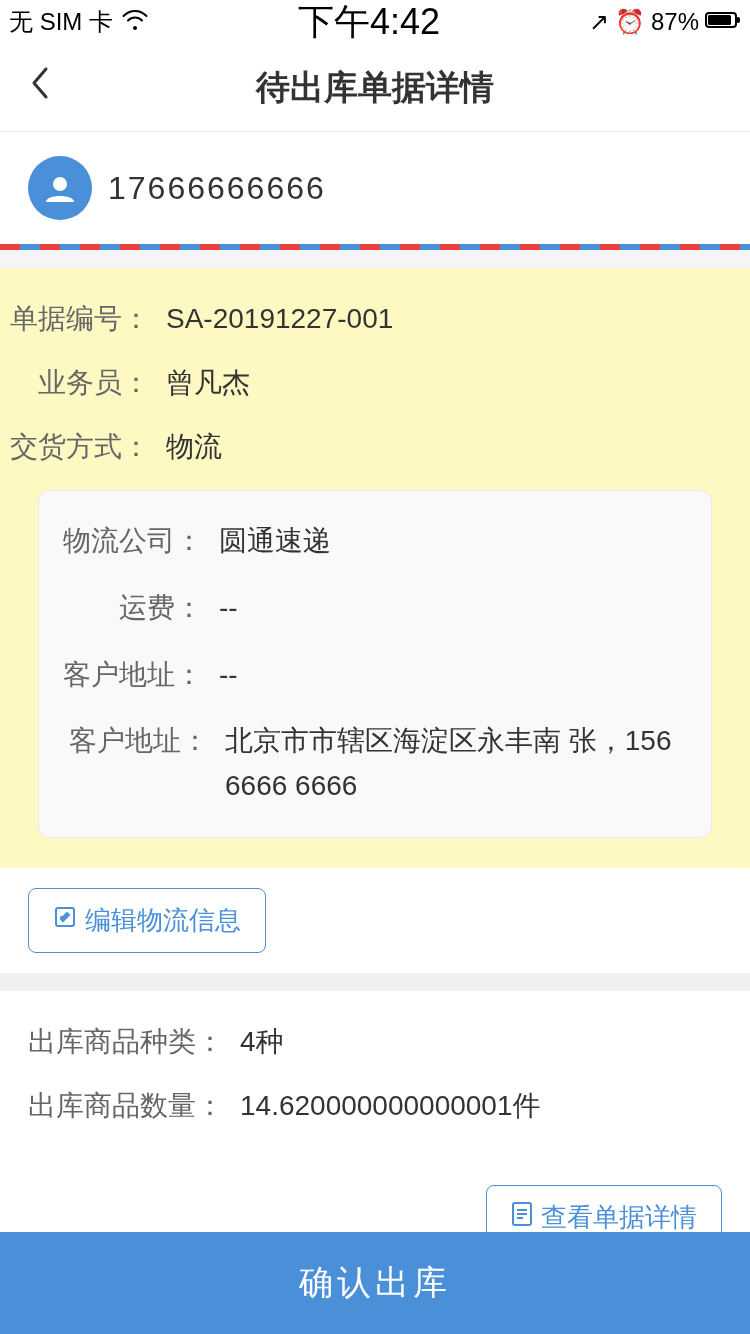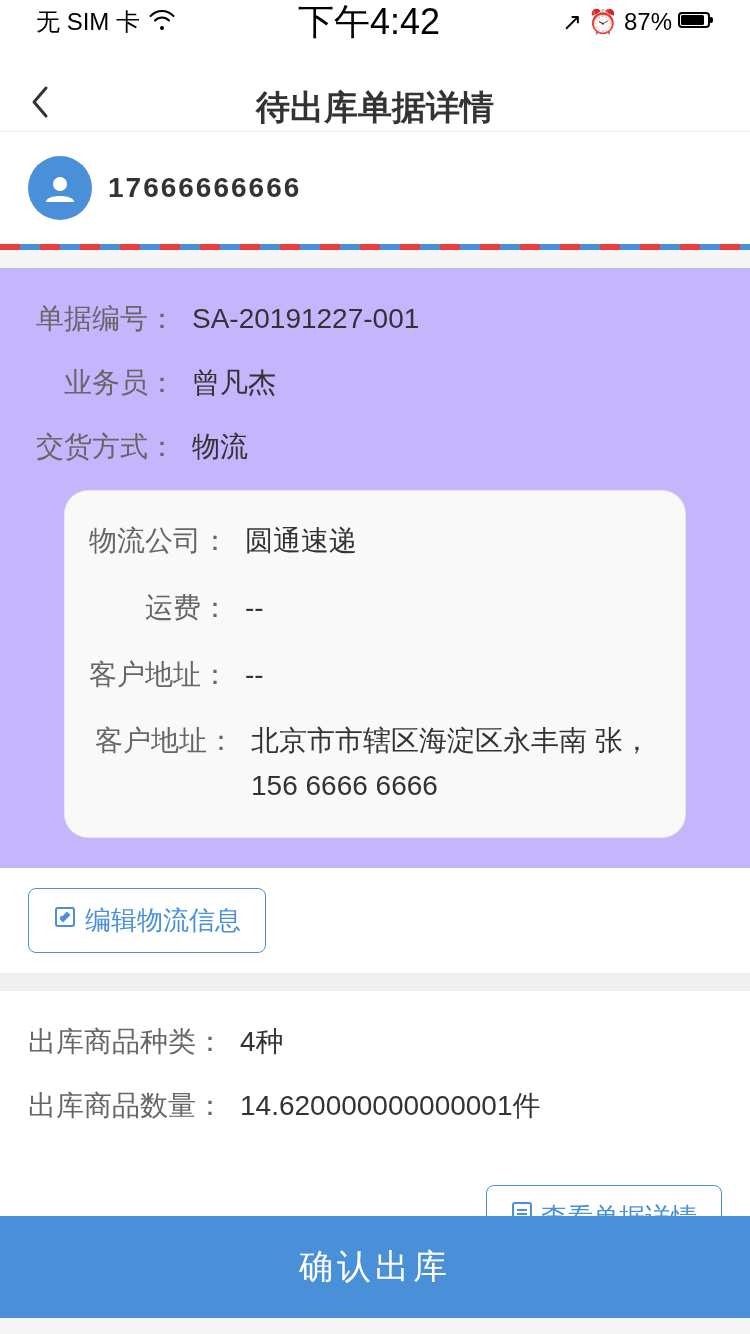--- a/index.html
+++ b/index.html
@@ -15,35 +15,35 @@
     }
 
     
     .status-bar {
       width: 750px;
       height: 44px;
       background: #fff;
       display: flex;
       align-items: center;
       justify-content: space-between;
-      padding: 0 36px;
+      padding: 0 9px;
       font-size: 24px;
       color: #000;
     }
     .status-left { display: flex; align-items: center; gap: 8px; }
     .status-center { font-weight: 500; font-size: 36px; }
     .status-right { display: flex; align-items: center; gap: 6px; font-size: 24px; }
 
     
     .nav-bar {
       width: 750px;
       height: 88px;
       background: #fff;
       display: flex;
-      align-items: flex-end;
+      align-items: center;
       justify-content: center;
       position: relative;
       border-bottom: 1px solid #eee;
     }
     .nav-back {
       position: absolute;
       left: 28px;
       font-size: 36px;
       color: #333;
       cursor: pointer;
@@ -78,31 +78,31 @@
     .user-avatar {
       width: 64px;
       height: 64px;
       border-radius: 50%;
       background: #4a90d9;
       display: flex;
       align-items: center;
       justify-content: center;
     }
     .user-phone {
-      font-size: 28px;
-      font-weight: 700;
+      font-size: 32px;
+      font-weight: 400;
       color: #333;
       letter-spacing: 2px;
     }
 
     
     .info-section {
-      background: #c4b5fd;
+      background: #fef9c3;
       margin-top: 18px;
-      padding: 30px 36px;
+      padding: 30px 10px;
     }
     .info-row {
       display: flex;
       align-items: flex-start;
       margin-bottom: 22px;
       font-size: 28px;
       line-height: 1.5;
     }
     .info-row:last-child { margin-bottom: 8px; }
     .info-label {
@@ -114,21 +114,21 @@
     }
     .info-value {
       color: #333;
       flex: 1;
     }
 
     
     .logistics-card {
       background: #f9f9f9;
       border: 1px solid #e8e8e8;
-      border-radius: 24px;
+      border-radius: 12px;
       margin: 20px 28px 0 28px;
       padding: 28px 24px;
     }
     .logistics-row {
       display: flex;
       align-items: flex-start;
       margin-bottom: 22px;
       font-size: 28px;
       line-height: 1.6;
     }
@@ -197,21 +197,21 @@
     
     .bottom-space {
       background: #f5f5f5;
       flex: 1;
       min-height: 200px;
     }
 
     
     .confirm-btn-container {
       position: fixed;
-      bottom: 16px;
+      bottom: 0;
       left: 0;
       width: 750px;
       background: #4a90d9;
       padding: 28px 0;
       display: flex;
       justify-content: center;
       align-items: center;
     }
     .confirm-btn {
       background: transparent;

